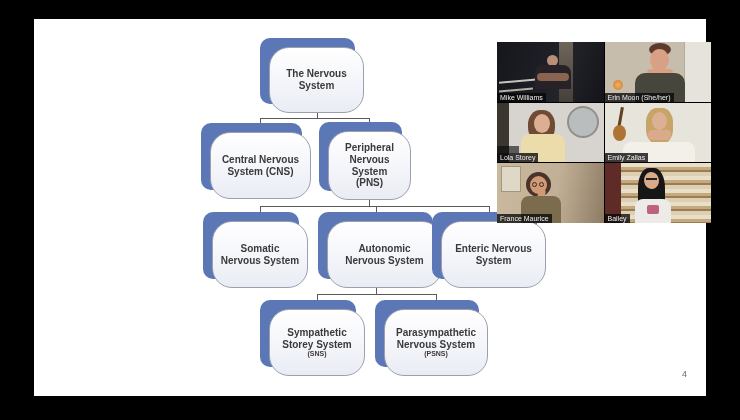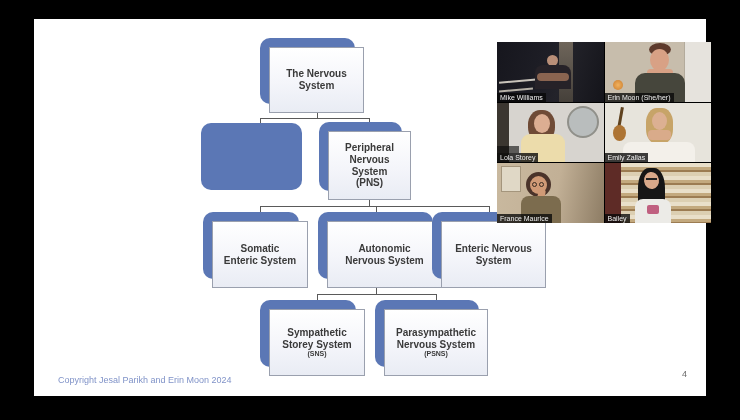--- a/index.html
+++ b/index.html
@@ -6,21 +6,21 @@
   .screen{position:relative;width:740px;height:420px;background:#000;overflow:hidden;
           font-family:"Liberation Sans",sans-serif;}
   
   .slide{position:absolute;left:34px;top:19px;width:672px;height:377px;background:#ffffff;}
   
   .node{position:absolute;}
   .node .shadow{position:absolute;left:0;top:0;width:calc(100% - 9px);height:calc(100% - 9px);
                 background:#5b77b5;border-radius:10px;}
   .node .box{position:absolute;left:9px;top:9px;right:0;bottom:0;
              background:linear-gradient(180deg,#ffffff 0%,#f4f5fa 55%,#e9ecf4 100%);
-             border:1px solid #9aa0ae;border-radius:0;
+             border:1px solid #9aa0ae;border-radius:20px;
              display:flex;flex-direction:column;align-items:center;justify-content:center;
              text-align:center;padding:2px;box-sizing:border-box;}
   .node-label{font-weight:bold;font-size:10px;color:#3a3a3a;line-height:1.18;white-space:pre-line;}
   .node-sublabel{font-weight:bold;font-size:7px;color:#3a3a3a;line-height:1.1;}
   .line{position:absolute;background:#5a5a5a;}
   .copyright{position:absolute;left:24px;top:356px;font-size:9px;color:#8093c8;}
   .pagenum{position:absolute;left:648px;top:350px;font-size:9px;color:#6a6a6a;}
   
   .vgrid{position:absolute;left:497px;top:42px;width:214px;height:181px;background:#000;
          display:grid;grid-template-columns:1fr 1fr;grid-template-rows:1fr 1fr 1fr;gap:1px;}
@@ -62,36 +62,40 @@
     <div class="node" style="left:226px;top:19px;width:104px;height:75px">
       <div class="shadow"></div>
       <div class="box">
         <span class="node-label">The Nervous
 System</span>
       </div>
     </div>
 
     <div class="node" style="left:167px;top:104px;width:110px;height:76px">
       <div class="shadow"></div>
+      <div class="box">
+        <span class="node-label">Central Nervous
+System (CNS)</span>
+      </div>
     </div>
 
     <div class="node" style="left:285px;top:103px;width:92px;height:78px">
       <div class="shadow"></div>
       <div class="box">
         <span class="node-label">Peripheral
 Nervous System
 (PNS)</span>
       </div>
     </div>
 
     <div class="node" style="left:169px;top:193px;width:105px;height:76px">
       <div class="shadow"></div>
       <div class="box">
         <span class="node-label">Somatic
-Enteric System</span>
+Nervous System</span>
       </div>
     </div>
 
     <div class="node" style="left:284px;top:193px;width:124px;height:76px">
       <div class="shadow"></div>
       <div class="box">
         <span class="node-label">Autonomic
 Nervous System</span>
       </div>
     </div>
@@ -115,21 +119,20 @@
 
     <div class="node" style="left:341px;top:281px;width:113px;height:76px">
       <div class="shadow"></div>
       <div class="box">
         <span class="node-label">Parasympathetic
 Nervous System</span>
         <span class="node-sublabel">(PSNS)</span>
       </div>
     </div>
 
-    <div class="copyright">Copyright Jesal Parikh and Erin Moon 2024</div>
     <div class="pagenum">4</div>
   </div>
 
   <div class="vgrid">
 
     <div class="vt vt-mike">
       <div class="art" style="left:62px;top:0;width:14px;height:100%;background:linear-gradient(#6e655a,#45403a)"></div>
       <div class="art" style="left:2px;top:38px;width:40px;height:2px;background:#c9c4bb;transform:rotate(-5deg)"></div>
       <div class="art" style="left:2px;top:47px;width:34px;height:2px;background:#b5b0a6;transform:rotate(-5deg)"></div>
       <div class="art" style="left:50px;top:13px;width:11px;height:11px;border-radius:50%;background:#b98f78"></div>

